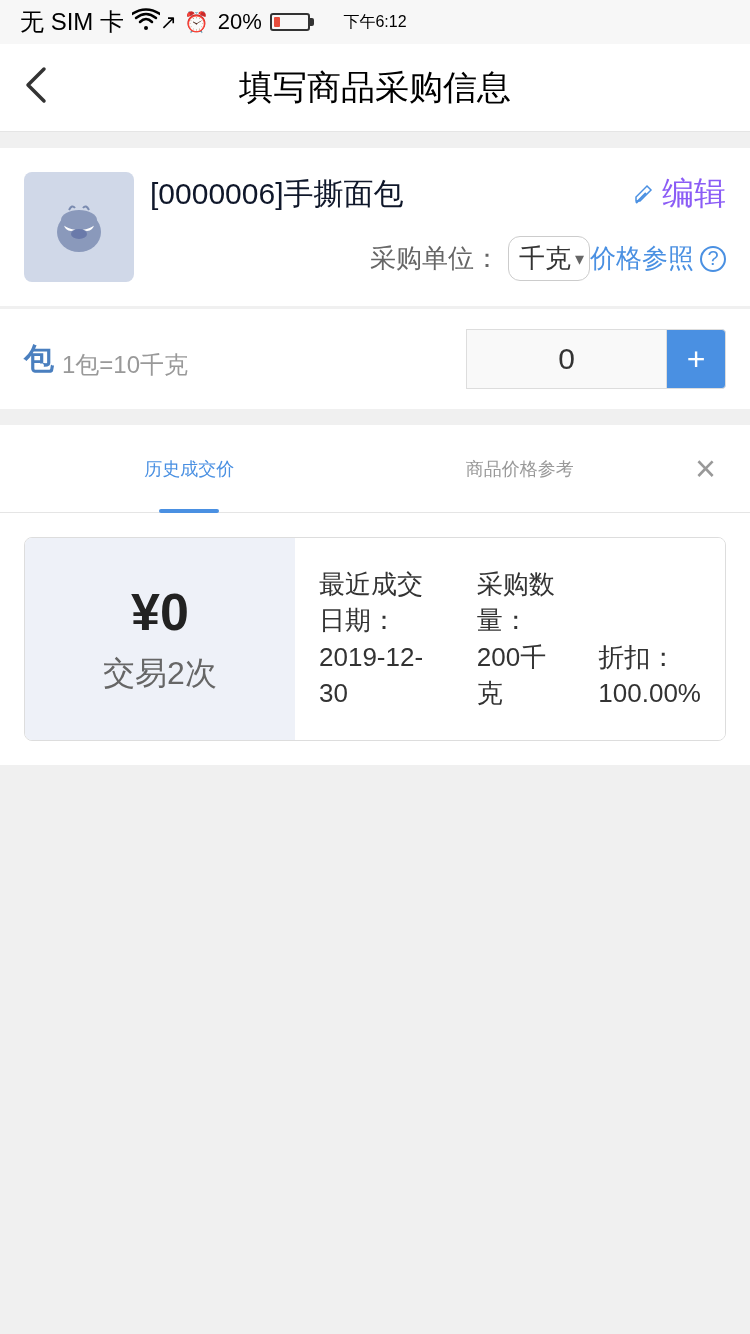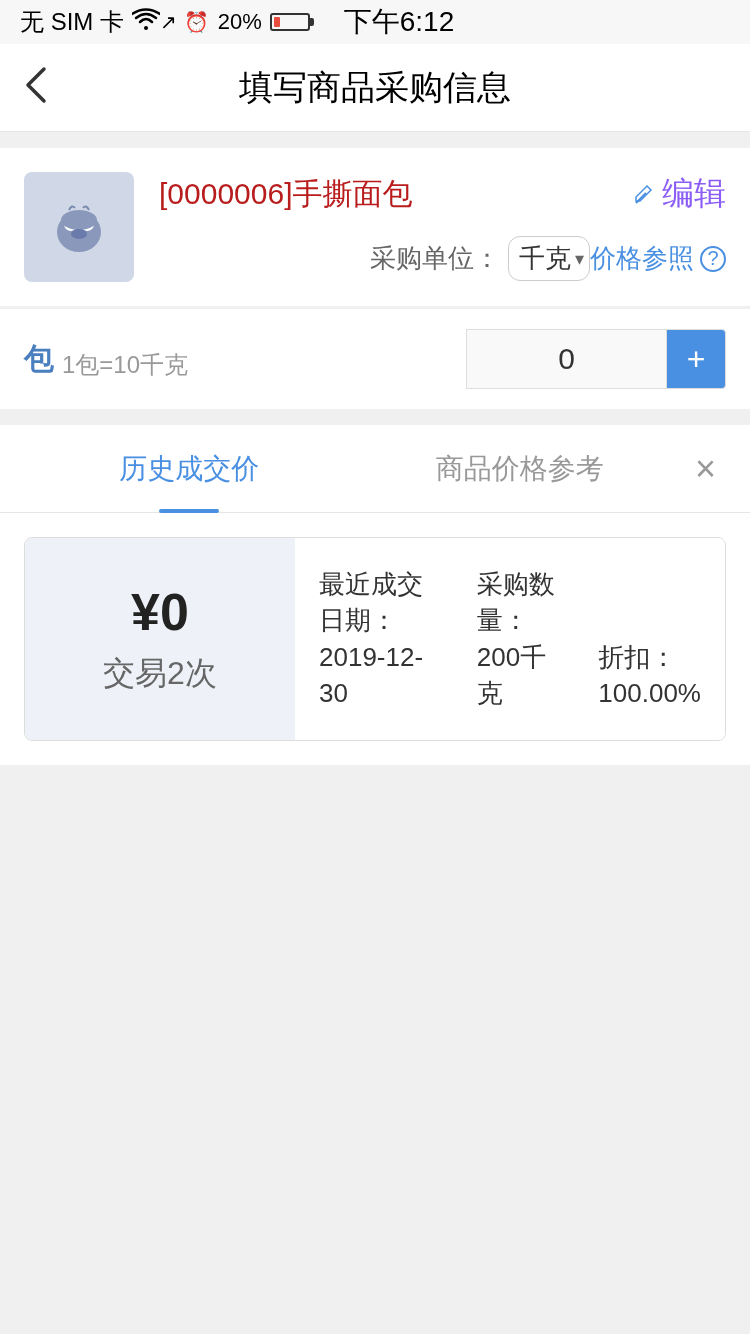--- a/index.html
+++ b/index.html
@@ -24,27 +24,26 @@
       font-size: 26px;
     }
     .status-left {
       display: flex;
       align-items: center;
       gap: 8px;
       font-size: 24px;
       color: #000;
     }
     .status-center {
-      font-size: 28px;
+      font-size: 16px;
       font-weight: 500;
       color: #000;
       position: absolute;
       left: 50%;
       transform: translateX(-50%);
-      margin-left: 24px;
     }
     .status-right {
       display: flex;
       align-items: center;
       gap: 8px;
       font-size: 22px;
       color: #000;
     }
     .battery {
       width: 40px;
@@ -126,22 +125,21 @@
       gap: 20px;
     }
     .product-header {
       display: flex;
       align-items: center;
       justify-content: space-between;
     }
     .product-name {
       font-size: 30px;
       font-weight: 500;
-      color: #b91c1c;
-      margin-left: 9px;
+      color: #0f172a;
     }
     .edit-btn {
       font-size: 32px;
       color: #8b5cf6;
       display: flex;
       align-items: center;
       gap: 4px;
       cursor: pointer;
       font-family: Liberation Serif, serif;
     }
@@ -264,21 +262,21 @@
       flex: 1;
       display: flex;
       flex-direction: column;
       align-items: center;
       justify-content: center;
       height: 88px;
       cursor: pointer;
       position: relative;
     }
     .tab-label {
-      font-size: 28px;
+      font-size: 18px;
       color: #999;
       text-align: right;
     }
     .tab-label.active {
       color: #4a90e2;
     }
     .tab-underline {
       position: absolute;
       bottom: 0;
       left: 50%;

